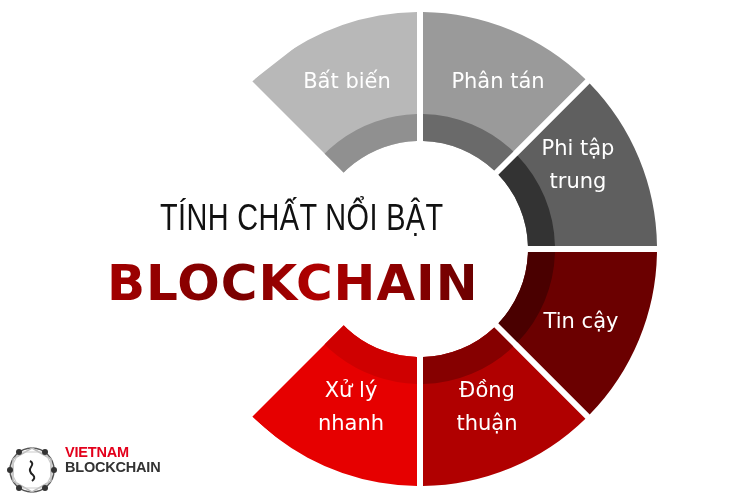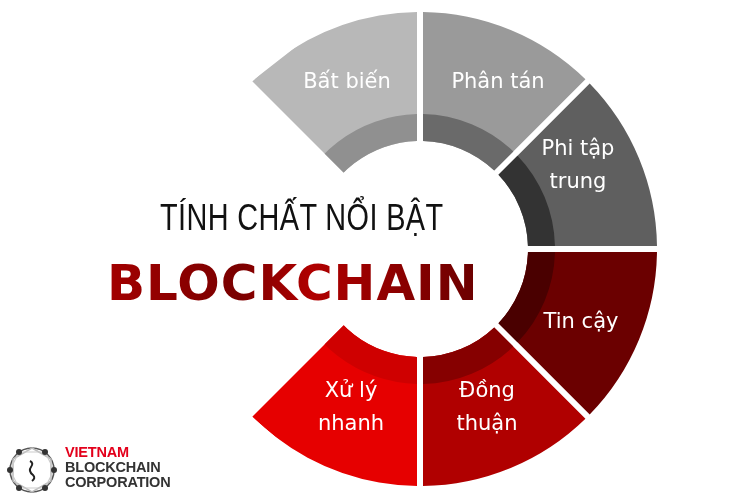--- a/index.html
+++ b/index.html
@@ -74,15 +74,14 @@
       <circle cx="49" cy="27" r="3"></circle>
         <circle cx="40" cy="45" r="3"></circle>
       <circle cx="14" cy="45" r="3"></circle>
         <circle cx="5" cy="27" r="3"></circle>
     </g>
     <path d="M25,18 q4,2 1,6 q-3,4 2,8 q3,3 -1,6" fill="none" stroke="#222" stroke-width="2"></path>
   </svg>
   <div class="logo-text">
     <div class="l1">VIETNAM</div>
     <div class="l2">BLOCKCHAIN</div>
-    <div class="l3">CORPORATION</div>
   </div>
 </div>
 
 </body></html>

